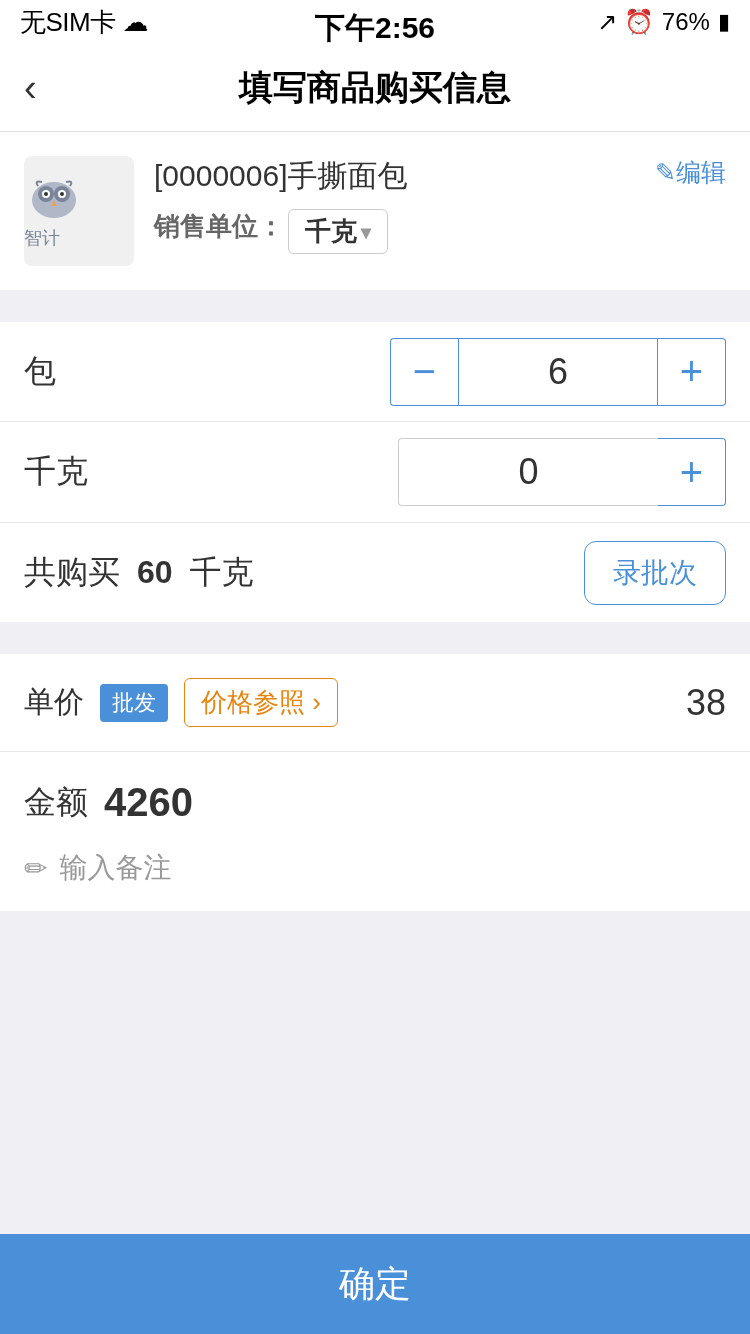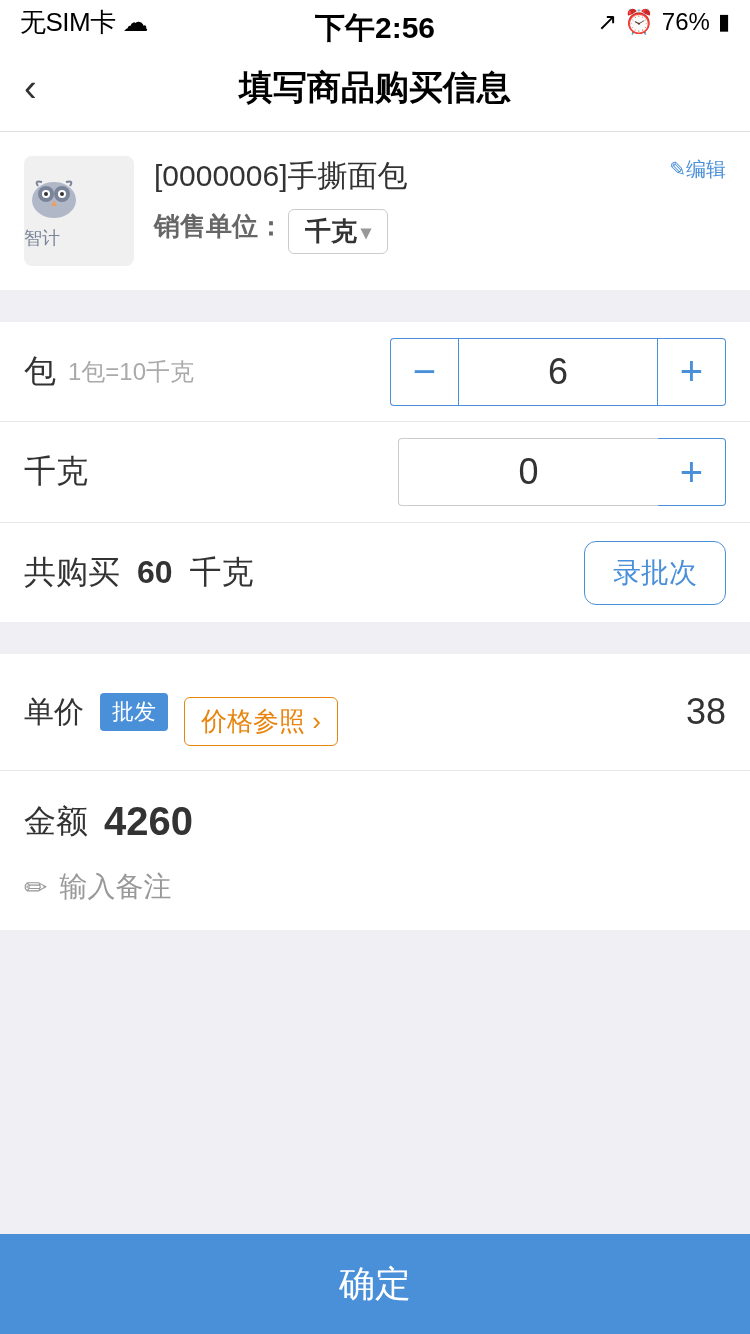--- a/index.html
+++ b/index.html
@@ -136,21 +136,21 @@
       gap: 4px;
     }
     .unit-select-arrow {
       font-size: 20px;
       color: #999;
     }
     .edit-link {
       position: absolute;
       right: 24px;
       top: 24px;
-      font-size: 20px;
+      font-size: 25px;
       color: #4a90d9;
       display: flex;
       align-items: flex-start;
       gap: 4px;
     }
     .product-card {
       position: relative;
     }
 
     
@@ -283,21 +283,20 @@
       border: 1px solid #e8850f;
       border-radius: 6px;
       padding: 6px 16px;
       font-size: 26px;
       color: #e8850f;
       background: #fff;
       cursor: pointer;
       display: flex;
       align-items: flex-end;
       gap: 4px;
-      margin-top: 19px;
     }
     .price-value {
       margin-left: auto;
       font-size: 36px;
       color: #333;
       font-weight: 500;
     }
 
     
     .amount-section {
@@ -420,23 +419,20 @@
 </div>
 
 <div class="divider"></div>
 
 <div class="input-section">
 
   <div class="input-row">
     <span class="input-label">
       <span>包</span>
     </span>
-    <span class="input-sub-label">
-      <span>1包=10千克</span>
-    </span>
     <div class="input-controls">
       <div class="qty-btn qty-btn-left">
         <span>−</span>
       </div>
       <input class="qty-input" type="text" value="6" style="">
       <div class="qty-btn qty-btn-right">
         <span>+</span>
       </div>
     </div>
   </div>

